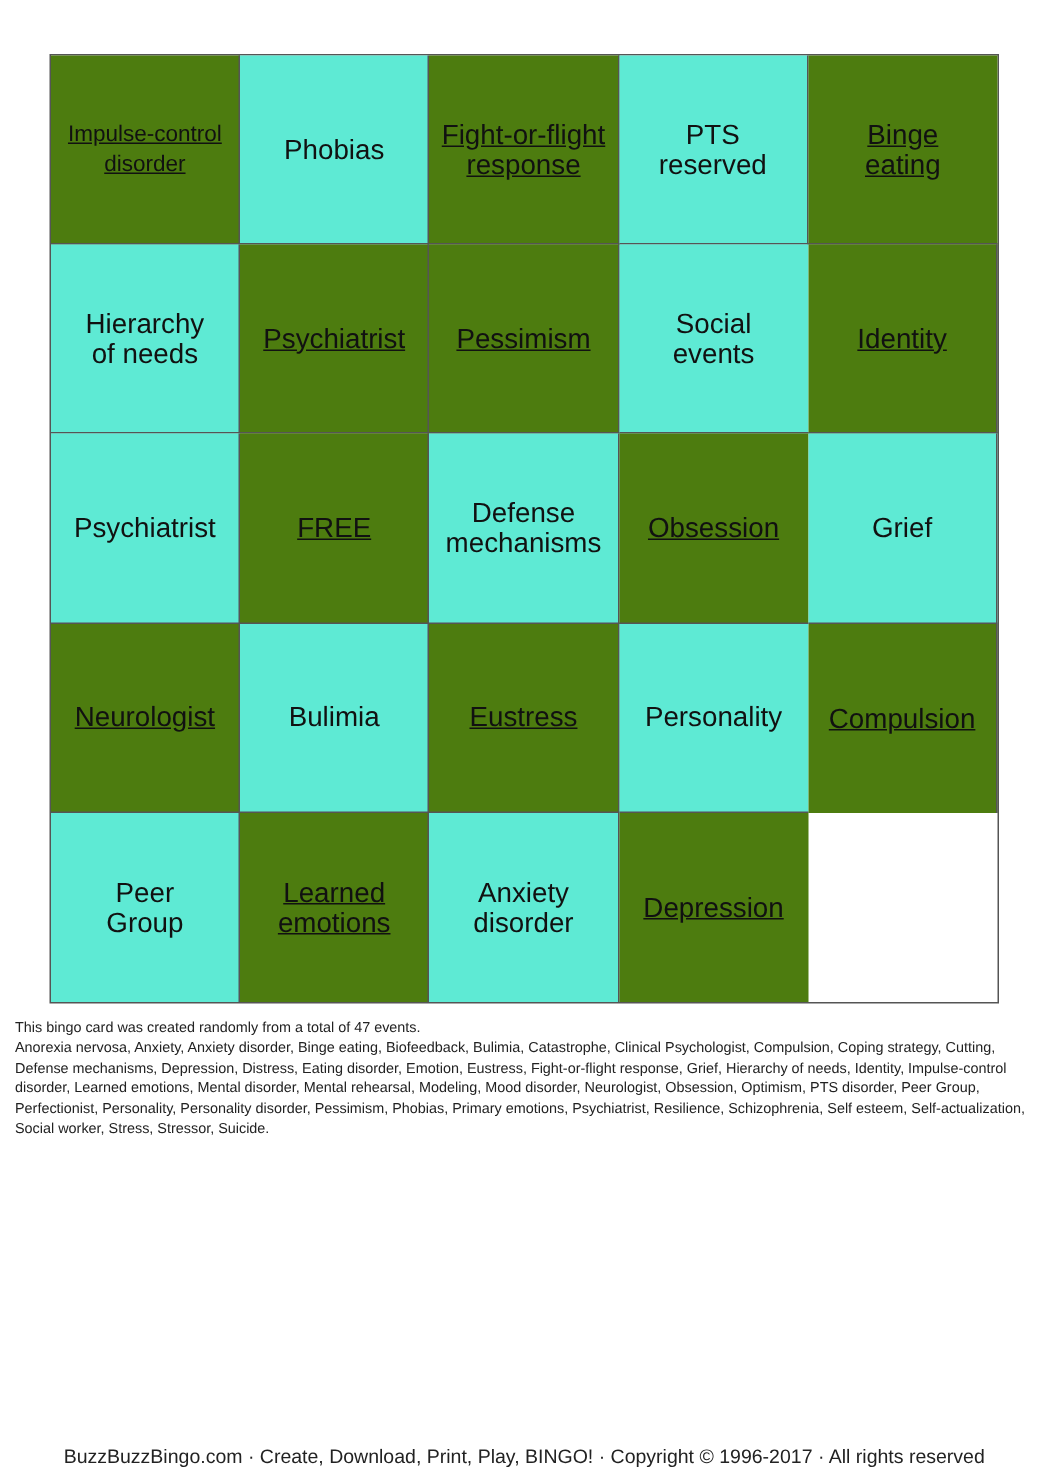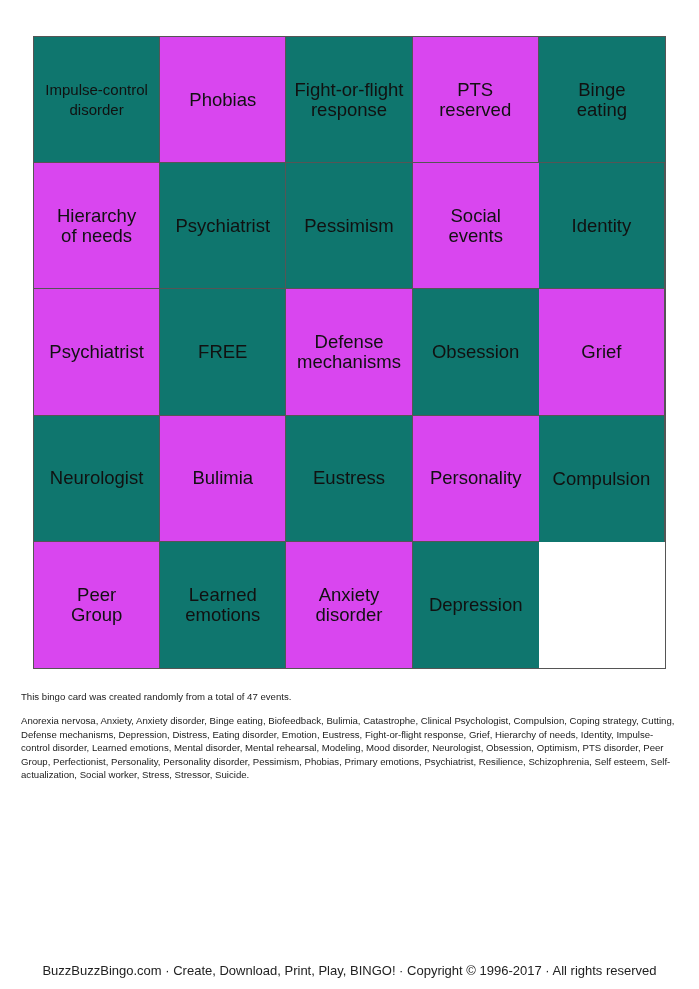--- a/index.html
+++ b/index.html
@@ -32,36 +32,36 @@
     align-items: center;
     justify-content: center;
     text-align: center;
     font-size: 18.5px;
     line-height: 20px;
     border-right: 1px solid #555555;
     border-bottom: 1px solid #555555;
     box-sizing: border-box;
     padding: 0 2px;
     white-space: pre-line;
-    background: #d946ef;
+    background: #5eead4;
   }
-  .cell.shaded { background: #0f766e; }
+  .cell.shaded { background: #4d7c0f; text-decoration: underline; }
   .cell.small { font-size: 15px; line-height: 20px; }
   .cell.c4 { border-right: none; }
   .cell.r4 { border-bottom: none; }
   .note {
     position: absolute;
     left: 10px;
     top: 679px;
     width: 680px;
     font-size: 9.6px;
     line-height: 13.4px;
     color: #222222;
   }
-  .note p { margin: 11px; }
+  .note p { margin: 0; }
   .footer {
     position: absolute;
     left: 0;
     top: 963px;
     width: 699px;
     text-align: center;
     font-size: 13px;
     color: #222222;
   }
 </style>

